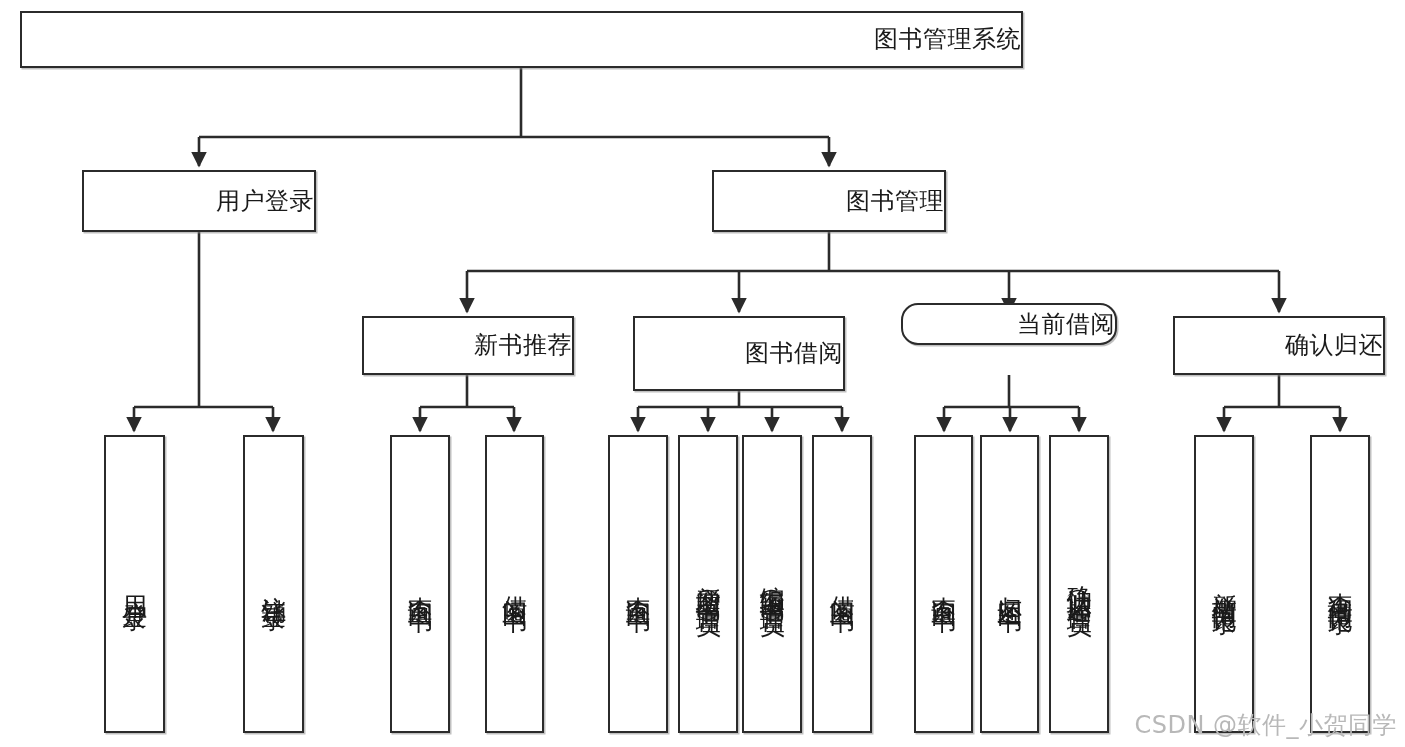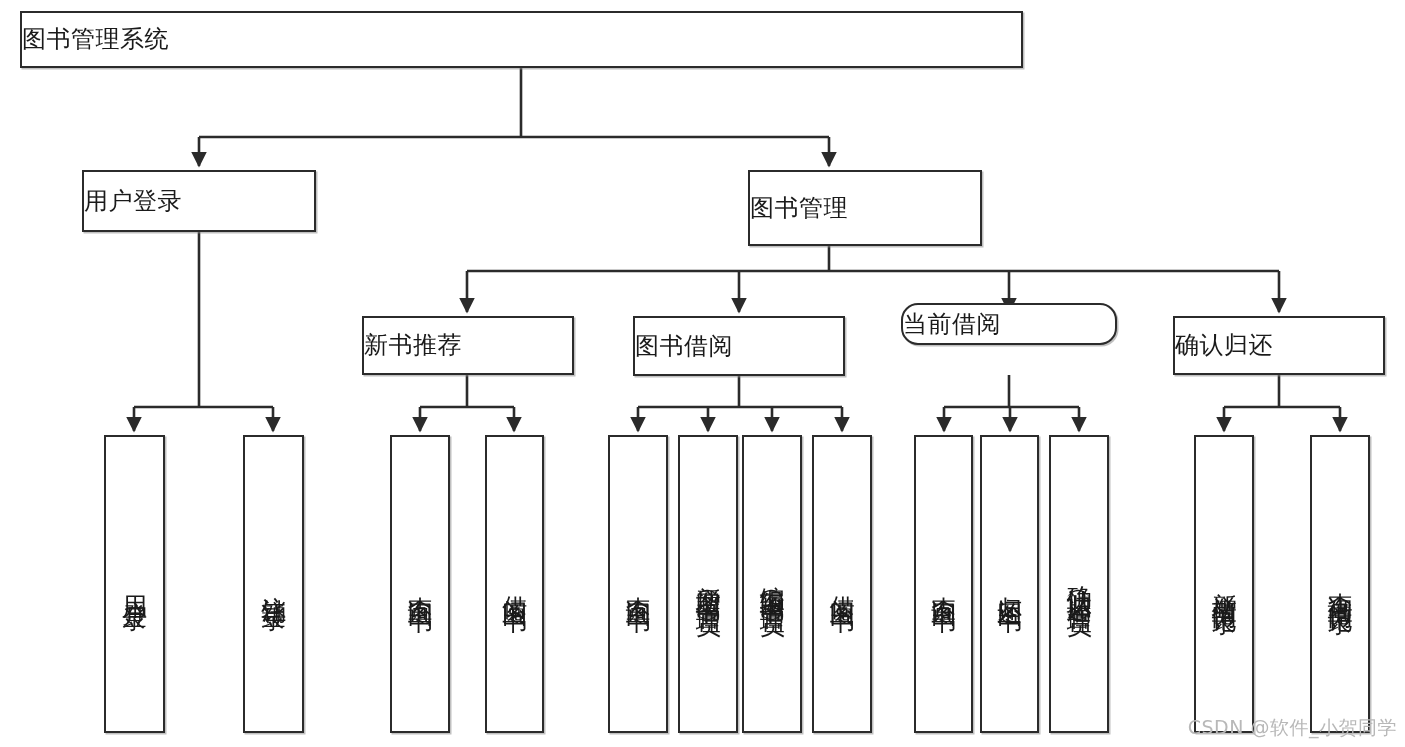--- a/index.html
+++ b/index.html
@@ -29,21 +29,21 @@
     height: 747px;
     pointer-events: none;
   }
   .node {
     position: absolute;
     box-sizing: border-box;
     background: #ffffff;
     border: 2px solid #2b2b2b;
     display: flex;
     align-items: center;
-    justify-content: flex-start;
+    justify-content: flex-end;
     box-shadow: 1.5px 1.5px 0 rgba(140,140,140,0.55);
   }
   .node .label {
     color: #1a1a1a;
     line-height: 1.18;
     text-align: center;
     white-space: pre;
     letter-spacing: 0.5px;
   }
   .node.horiz .label {
@@ -57,21 +57,21 @@
     writing-mode: vertical-rl;
     text-orientation: upright;
     font-size: 25px;
     letter-spacing: 4px;
     white-space: pre-line;
   }
   #watermark {
     position: absolute;
     right: 8px;
     bottom: 6px;
-    font-size: 19px;
+    font-size: 24px;
     color: #b8b8b8;
     letter-spacing: 0.5px;
     white-space: pre;
     user-select: none;
   }
 </style>
 </head>
 <body>
 
 <div id="diagram-root">
@@ -126,28 +126,28 @@
     </g>
   </svg>
 
   <div class="node horiz" id="node-root" style="left: 20px; top: 11px; width: 1003px; height: 57px;">
     <span class="label">图书管理系统</span>
   </div>
 
   <div class="node horiz" id="node-l2-0" style="left: 82px; top: 170px; width: 234px; height: 62px;">
     <span class="label">用户登录</span>
   </div>
-  <div class="node horiz" id="node-l2-1" style="left: 712px; top: 170px; width: 234px; height: 76px; margin-left: 36px;">
+  <div class="node horiz" id="node-l2-1" style="left: 712px; top: 170px; width: 234px; height: 62px;">
     <span class="label">图书管理</span>
   </div>
 
   <div class="node horiz" id="node-l3-0" style="left: 362px; top: 316px; width: 212px; height: 59px; font-family: Liberation Serif, serif;">
     <span class="label">新书推荐</span>
   </div>
-  <div class="node horiz" id="node-l3-1" style="left: 633px; top: 316px; width: 212px; height: 60px;">
+  <div class="node horiz" id="node-l3-1" style="left: 633px; top: 316px; width: 212px; height: 75px;">
     <span class="label">图书借阅</span>
   </div>
   <div class="node horiz" id="node-l3-2" style="left: 901px; top: 303px; width: 216px; height: 42px; border-radius: 17px;">
     <span class="label">当前借阅</span>
   </div>
   <div class="node horiz" id="node-l3-3" style="left: 1173px; top: 316px; width: 212px; height: 59px;">
     <span class="label">确认归还</span>
   </div>
 
   <div class="node vert" id="node-leaf-0" style="left: 104px; top: 435px; width: 61px; height: 298px;">

